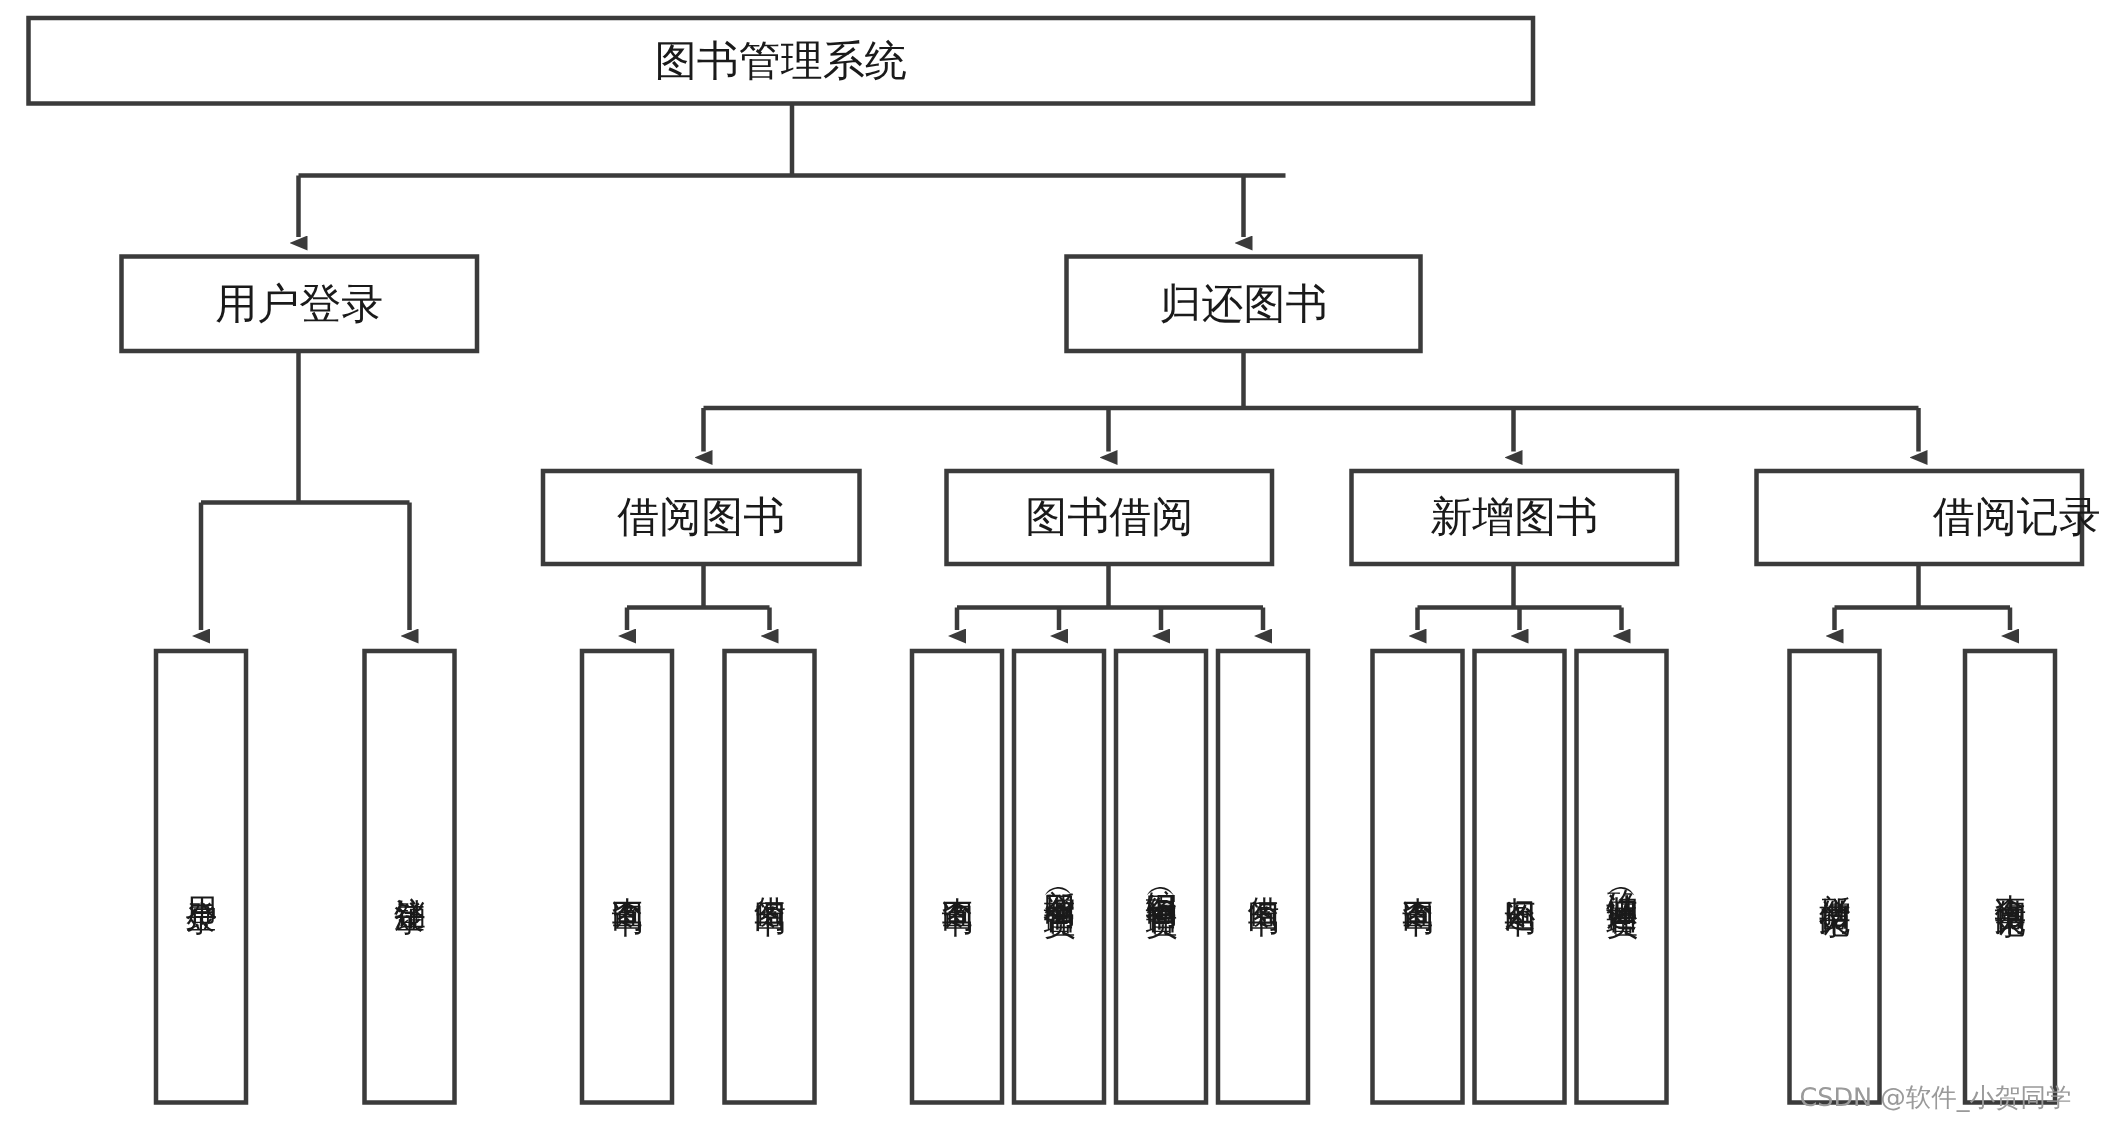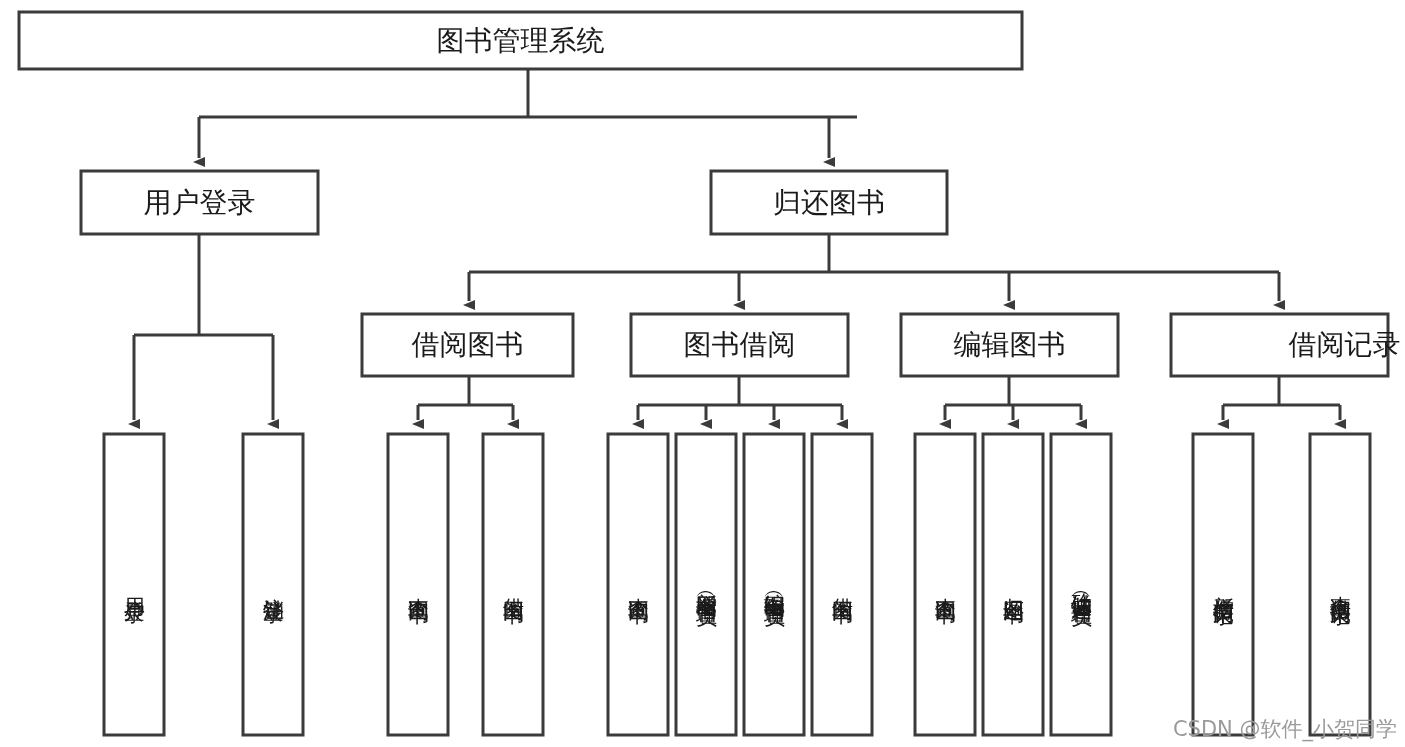--- a/index.html
+++ b/index.html
@@ -34,23 +34,23 @@
     color:#1a1a1a;
     display:flex;
     align-items:center;
     justify-content:center;
     white-space:nowrap;
     pointer-events:none;
     border-radius:18px;
   }
   #watermark{
     position:absolute;
-    right:8px;bottom:4px;
+    right:24px;bottom:4px;
     font-family:"DejaVu Sans","Liberation Sans",sans-serif;
-    font-size:21px;
+    font-size:17px;
     color:#9a9a9a;
     white-space:nowrap;
   }
 </style>
 </head>
 <body>
 
 <div id="canvas">
 
   <svg class="diagram" viewBox="0 0 1405 747">
@@ -143,21 +143,21 @@
     <rect class="node-box" x="1310" y="434" width="60" height="301"></rect>
   </svg>
 
   <div class="htext" style="left:19px;top:12px;width:1003px;height:57px;">图书管理系统</div>
 
   <div class="htext" style="left:81px;top:171px;width:237px;height:63px;">用户登录</div>
   <div class="htext" style="left:711px;top:171px;width:236px;height:63px;">归还图书</div>
 
   <div class="htext" style="left:362px;top:314px;width:211px;height:62px;">借阅图书</div>
   <div class="htext" style="left:631px;top:314px;width:217px;height:62px;">图书借阅</div>
-  <div class="htext" style="left:901px;top:314px;width:217px;height:62px;">编辑图书</div>
+  <div class="htext" style="left:901px;top:314px;width:217px;height:62px;">新增图书</div>
   <div class="htext" style="left:1236px;top:314px;width:217px;height:62px;">借阅记录</div>
 
   <div class="vtext" style="left:104px;top:434px;width:60px;height:301px;">用户登录</div>
   <div class="vtext" style="left:243px;top:434px;width:60px;height:301px;">注销登录</div>
 
   <div class="vtext" style="left:388px;top:434px;width:60px;height:301px;">查询图书</div>
   <div class="vtext" style="left:483px;top:434px;width:60px;height:301px;">借阅图书</div>
 
   <div class="vtext" style="left:608px;top:434px;width:60px;height:301px;">查询图书</div>
   <div class="vtext" style="left:676px;top:434px;width:60px;height:301px;">新增图书（管理员）</div>

